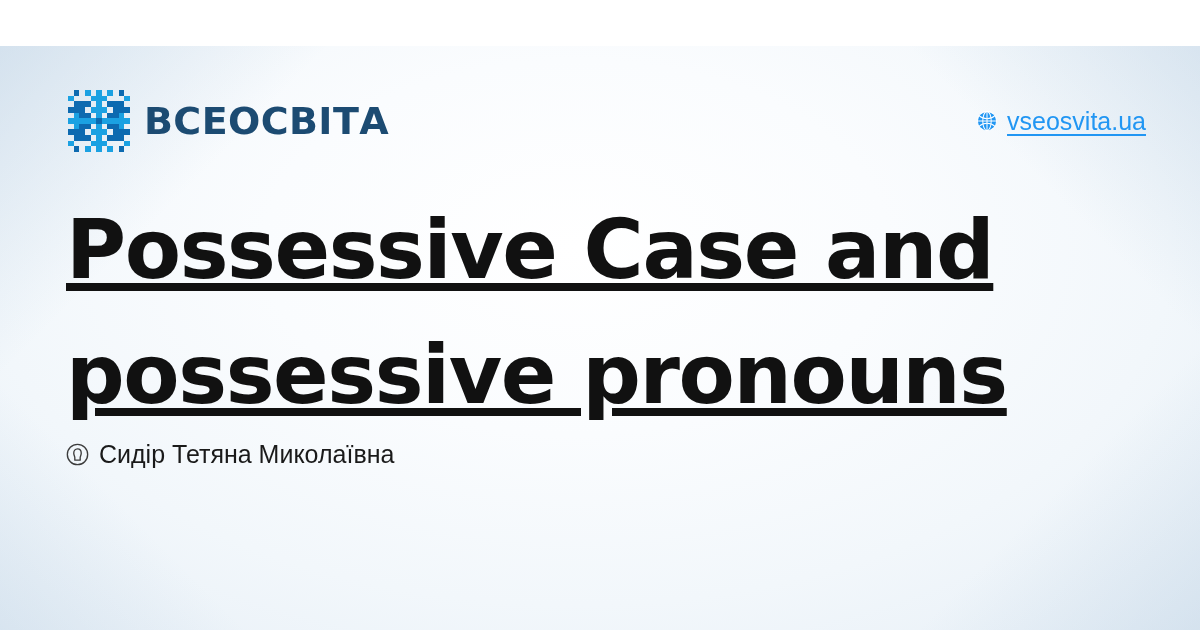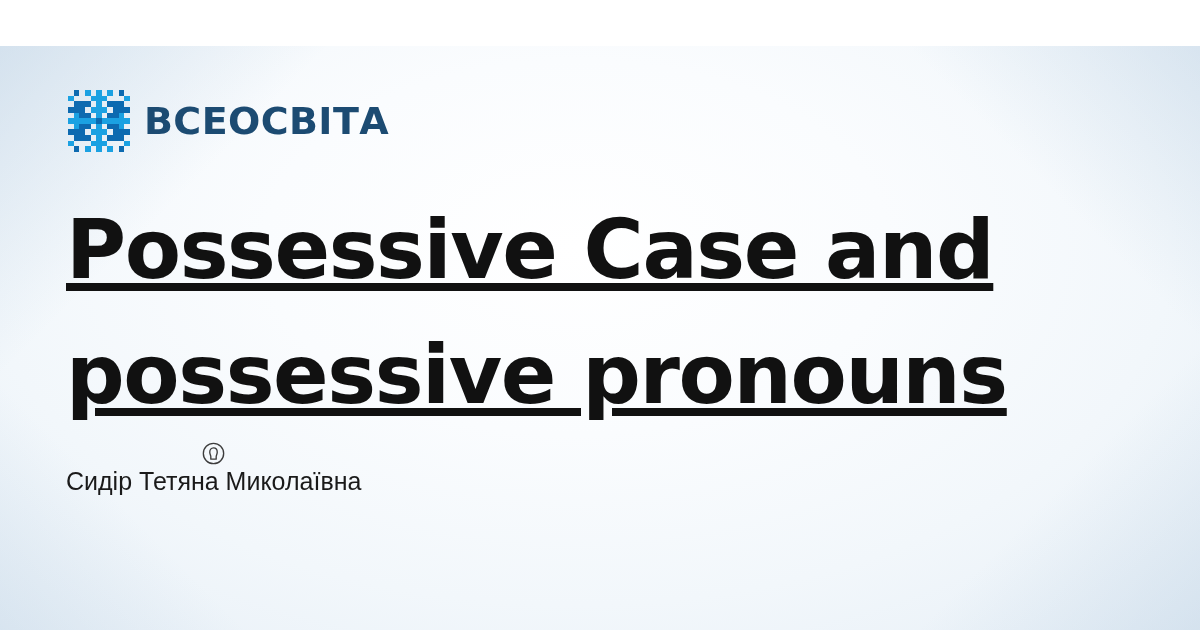--- a/index.html
+++ b/index.html
@@ -121,23 +121,22 @@
     text-decoration: underline;
   }
 
   
   .author {
     position: absolute;
     left: 66px;
     top: 396px;
     display: flex;
     align-items: center;
-    gap: 4px;
+    gap: 10px;
     z-index: 2;
-    flex-direction: column;
   }
   .author-icon {
     width: 23px;
     height: 23px;
     flex: 0 0 23px;
     display: block;
   }
   .author-name {
     font-size: 25px;
     color: #1a1a1a;
@@ -234,20 +233,34 @@
           <rect x="7" y="10" width="1" height="1"></rect>
           <rect x="0" y="1" width="1" height="1"></rect>
           <rect x="10" y="1" width="1" height="1"></rect>
           <rect x="0" y="9" width="1" height="1"></rect>
           <rect x="10" y="9" width="1" height="1"></rect>
         </g>
       </svg>
       <span class="brand-name">ВСЕОСВІТА</span>
     </div>
 
+    <div class="site-url">
+      <svg class="globe-icon" viewBox="0 0 24 24" aria-hidden="true">
+        <circle cx="12" cy="12" r="10.5" fill="#2196f3"></circle>
+        <g fill="none" stroke="#ffffff" stroke-width="1.1">
+          <circle cx="12" cy="12" r="10.5"></circle>
+          <ellipse cx="12" cy="12" rx="4.6" ry="10.5"></ellipse>
+          <line x1="1.5" y1="12" x2="22.5" y2="12"></line>
+          <path d="M3.3 6.2 A 13 13 0 0 0 20.7 6.2"></path>
+          <path d="M3.3 17.8 A 13 13 0 0 1 20.7 17.8"></path>
+          <line x1="12" y1="1.5" x2="12" y2="22.5"></line>
+        </g>
+      </svg>
+      <span class="site-url-text">vseosvita.ua</span>
+    </div>
 
   </div>
 
   <h1 class="title">Possessive Case and possessive pronouns</h1>
 
   <div class="author">
     <svg class="author-icon" viewBox="0 0 24 24" aria-hidden="true">
       <circle cx="12" cy="12" r="10.6" fill="none" stroke="#3c3c3c" stroke-width="1.4"></circle>
       <path d="M12 6.2 c2.5 0 3.9 2.1 3.9 4.5 c0 2.1 -1.1 3.3 -1.1 4.6 l0 2.6 l-5.6 0 l0 -2.6 c0 -1.3 -1.1 -2.5 -1.1 -4.6 c0 -2.4 1.4 -4.5 3.9 -4.5 z" fill="none" stroke="#3c3c3c" stroke-width="1.4" stroke-linejoin="round"></path>
     </svg>

